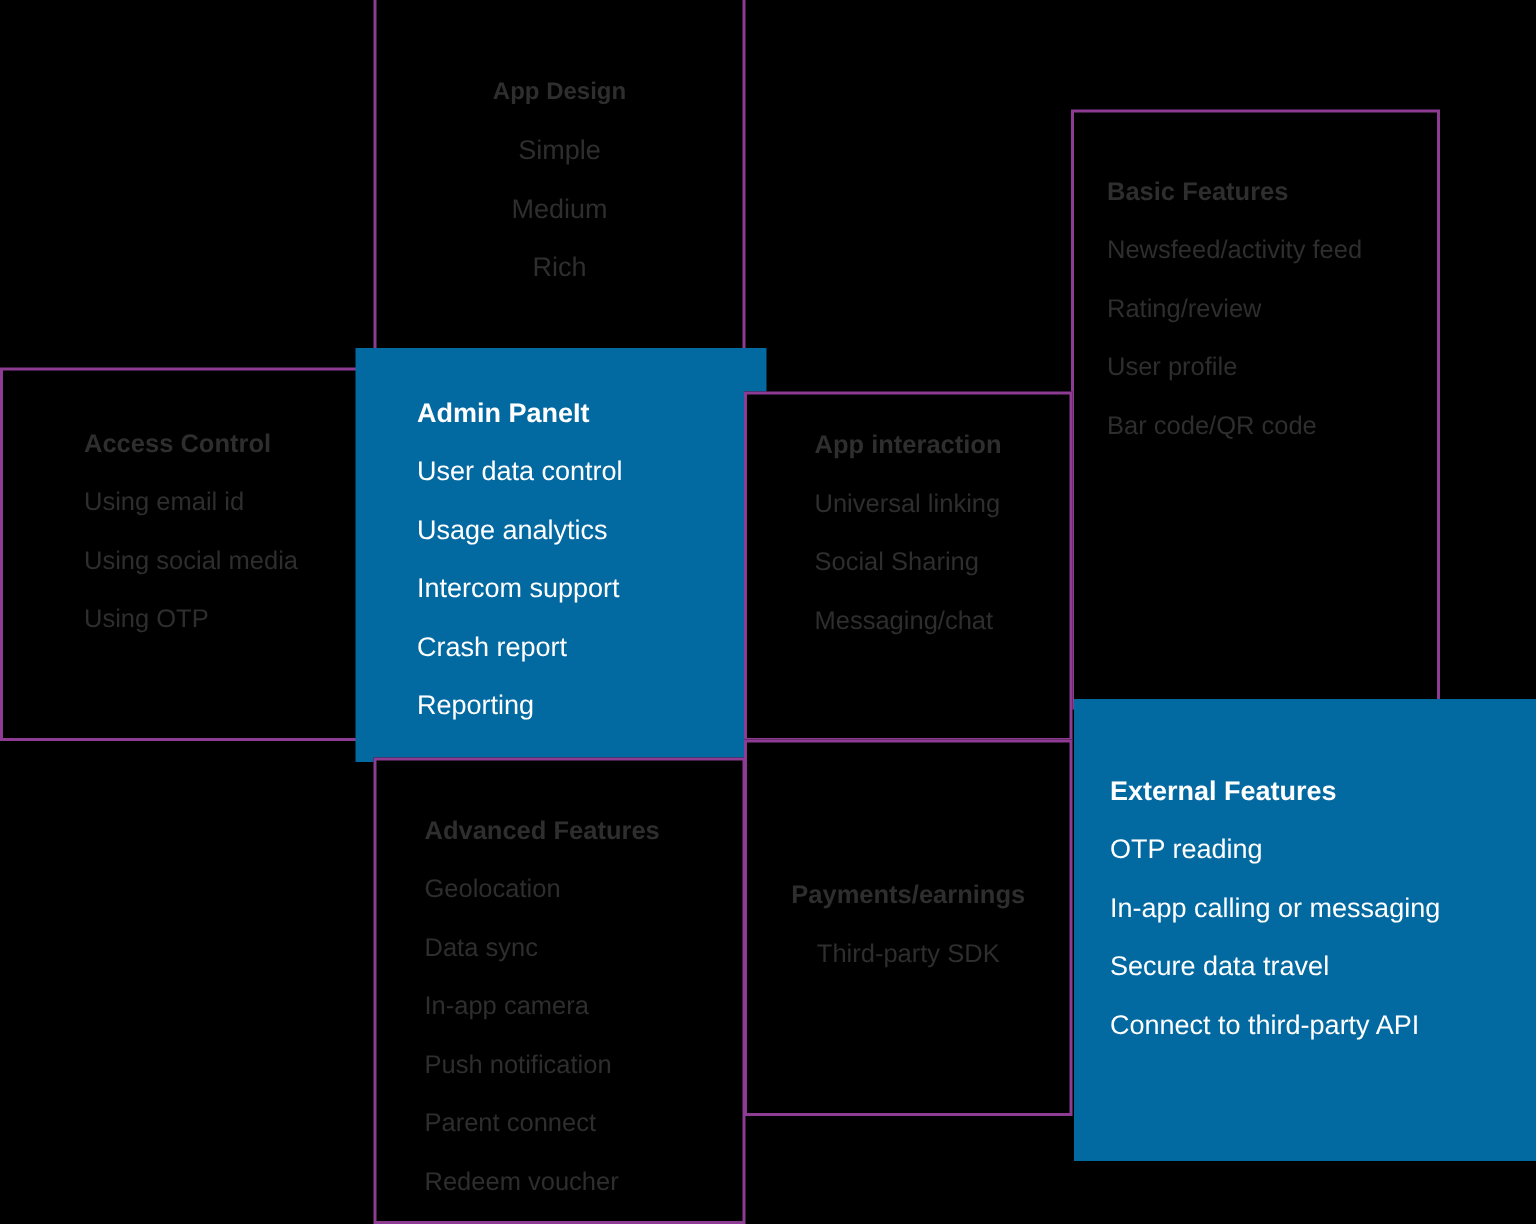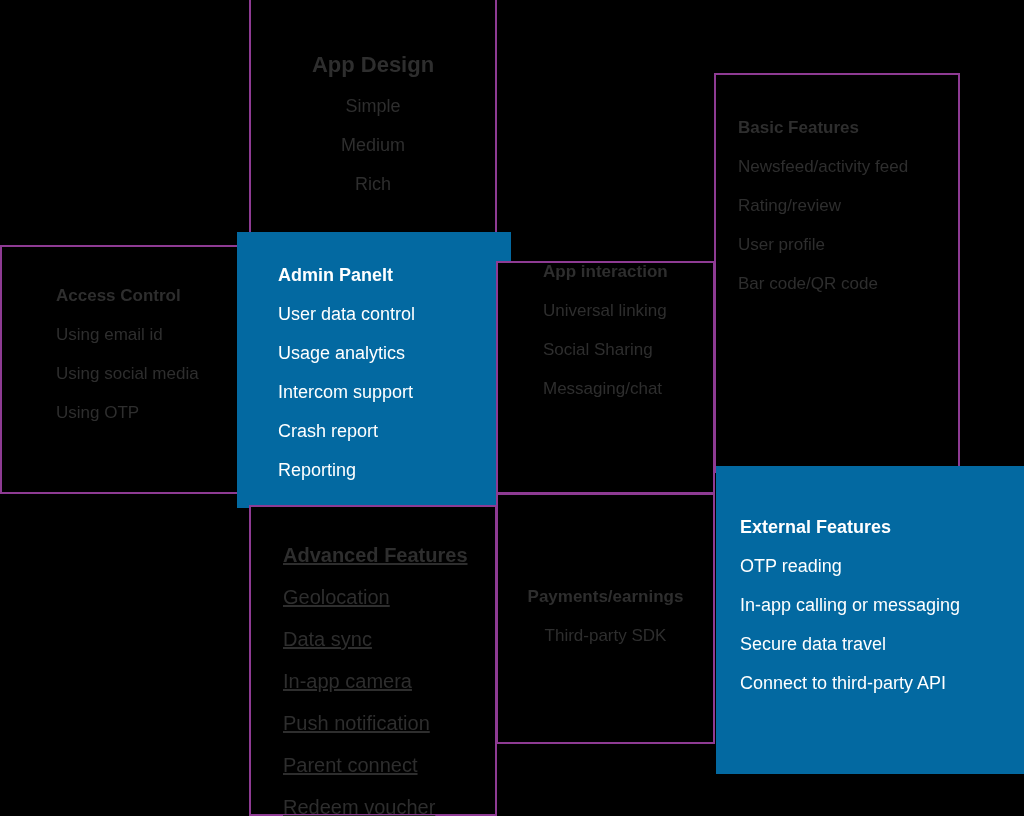--- a/index.html
+++ b/index.html
@@ -55,36 +55,36 @@
   #panel-access-control  { left: 0px;    top: 245px; width: 240px;  height: 249px; }
   #panel-admin-panel     { left: 237px;  top: 232px; width: 274px;  height: 276px; }
   #panel-app-interaction { left: 496px;  top: 261px; width: 219px;  height: 233px; }
   #panel-advanced        { left: 249px;  top: 505px; width: 248px;  height: 311px; }
   #panel-payments        { left: 496px;  top: 493px; width: 219px;  height: 251px; }
   #panel-external        { left: 716px;  top: 466px; width: 308px;  height: 308px; }
 
   
   #panel-app-design .panel-inner      { padding-top: 58px;  text-align: center; }
   #panel-app-design .row              { font-size: 18px; margin-bottom: 21px; }
-  #panel-app-design .row.heading      { font-size: 22px; text-align: center; }
+  #panel-app-design .row.heading      { font-size: 16px; text-align: center; }
 
   #panel-basic-features .panel-inner  { padding-top: 44px; padding-left: 22px; }
   #panel-basic-features .row          { font-size: 17px; margin-bottom: 22px; }
 
   #panel-access-control .panel-inner  { padding-top: 40px; padding-left: 54px; }
   #panel-access-control .row          { font-size: 17px; margin-bottom: 22px; }
 
   #panel-admin-panel .panel-inner     { padding-top: 34px; padding-left: 41px; }
   #panel-admin-panel .row             { font-size: 18px; margin-bottom: 21px; }
 
-  #panel-app-interaction .panel-inner { padding-left: 45px; }
+  #panel-app-interaction .panel-inner { padding-top: 25px; padding-left: 45px; }
   #panel-app-interaction .row         { font-size: 17px; margin-bottom: 22px; }
 
   #panel-advanced .panel-inner        { padding-top: 38px; padding-left: 32px; }
-  #panel-advanced .row                { font-size: 20px; margin-bottom: 22px; text-decoration: underline; }
+  #panel-advanced .row                { font-size: 17px; margin-bottom: 22px; }
 
   #panel-payments .panel-inner        { padding-top: 93px; text-align: center; }
   #panel-payments .row                { font-size: 17px; margin-bottom: 22px; text-align: center; }
 
   #panel-external .panel-inner        { padding-top: 52px; padding-left: 24px; }
   #panel-external .row                { font-size: 18px; margin-bottom: 21px; }
 </style>
 </head>
 <body>
 

